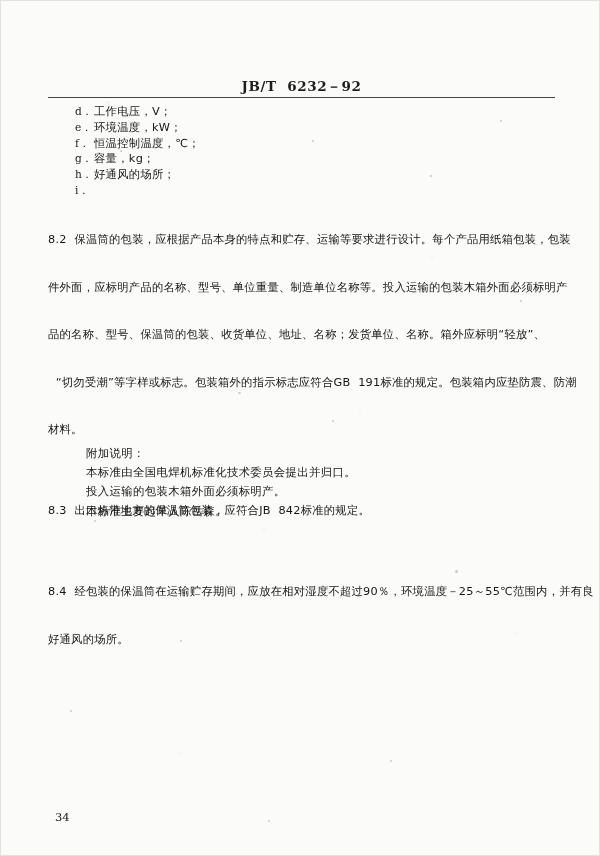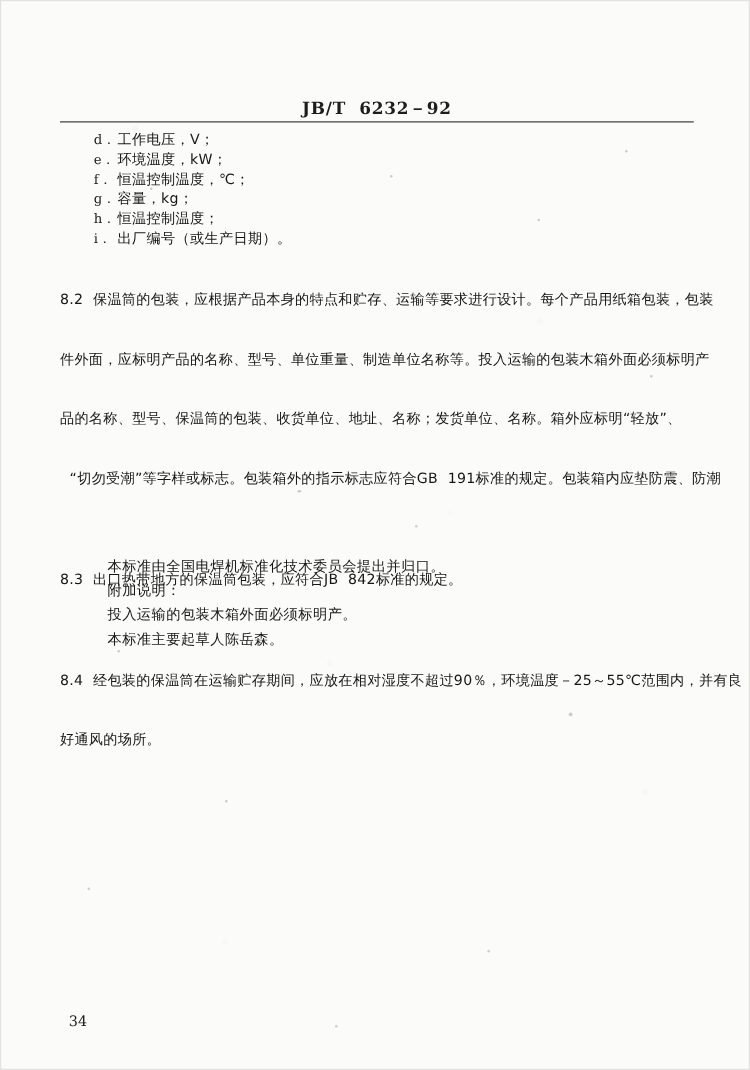--- a/index.html
+++ b/index.html
@@ -183,49 +183,49 @@
       <li class="item">
         <span class="item-marker">f．</span>
         <span class="item-text">恒温控制温度，℃；</span>
       </li>
       <li class="item">
         <span class="item-marker">g．</span>
         <span class="item-text">容量，kg；</span>
       </li>
       <li class="item">
         <span class="item-marker">h．</span>
-        <span class="item-text">恒温控制温度；</span>
+        <span class="item-text">好通风的场所；</span>
       </li>
       <li class="item">
         <span class="item-marker">i．</span>
-        <span class="item-text">出厂编号（或生产日期）。</span>
       </li>
     </ul>
 
     <div class="clause">
       <div class="clause-line">8.2  保温筒的包装，应根据产品本身的特点和贮存、运输等要求进行设计。每个产品用纸箱包装，包装</div>
       <div class="clause-line">件外面，应标明产品的名称、型号、单位重量、制造单位名称等。投入运输的包装木箱外面必须标明产</div>
       <div class="clause-line">品的名称、型号、保温筒的包装、收货单位、地址、名称；发货单位、名称。箱外应标明“轻放”、</div>
       <div class="clause-line">  “切勿受潮”等字样或标志。包装箱外的指示标志应符合GB  191标准的规定。包装箱内应垫防震、防潮</div>
+      <div class="clause-line">材料。</div>
     </div>
 
     <div class="clause">
       <div class="clause-line">8.3  出口热带地方的保温筒包装，应符合JB  842标准的规定。</div>
     </div>
 
     <div class="clause">
       <div class="clause-line">8.4  经包装的保温筒在运输贮存期间，应放在相对湿度不超过90％，环境温度－25～55℃范围内，并有良</div>
       <div class="clause-line">好通风的场所。</div>
     </div>
 
   </div>
 
   <div class="note-block zh">
+    <div class="note-line">附加说明：</div>
     <div class="note-line">本标准由全国电焊机标准化技术委员会提出并归口。</div>
-    <div class="note-line">附加说明：</div>
     <div class="note-line">投入运输的包装木箱外面必须标明产。</div>
     <div class="note-line">本标准主要起草人陈岳森。</div>
   </div>
 
   <div class="footer">
     <span class="page-number">34</span>
   </div>
 
   <div class="speckles">
     <span class="sp" style="left:120px;top:150px;width:2px;height:2px;"></span>

